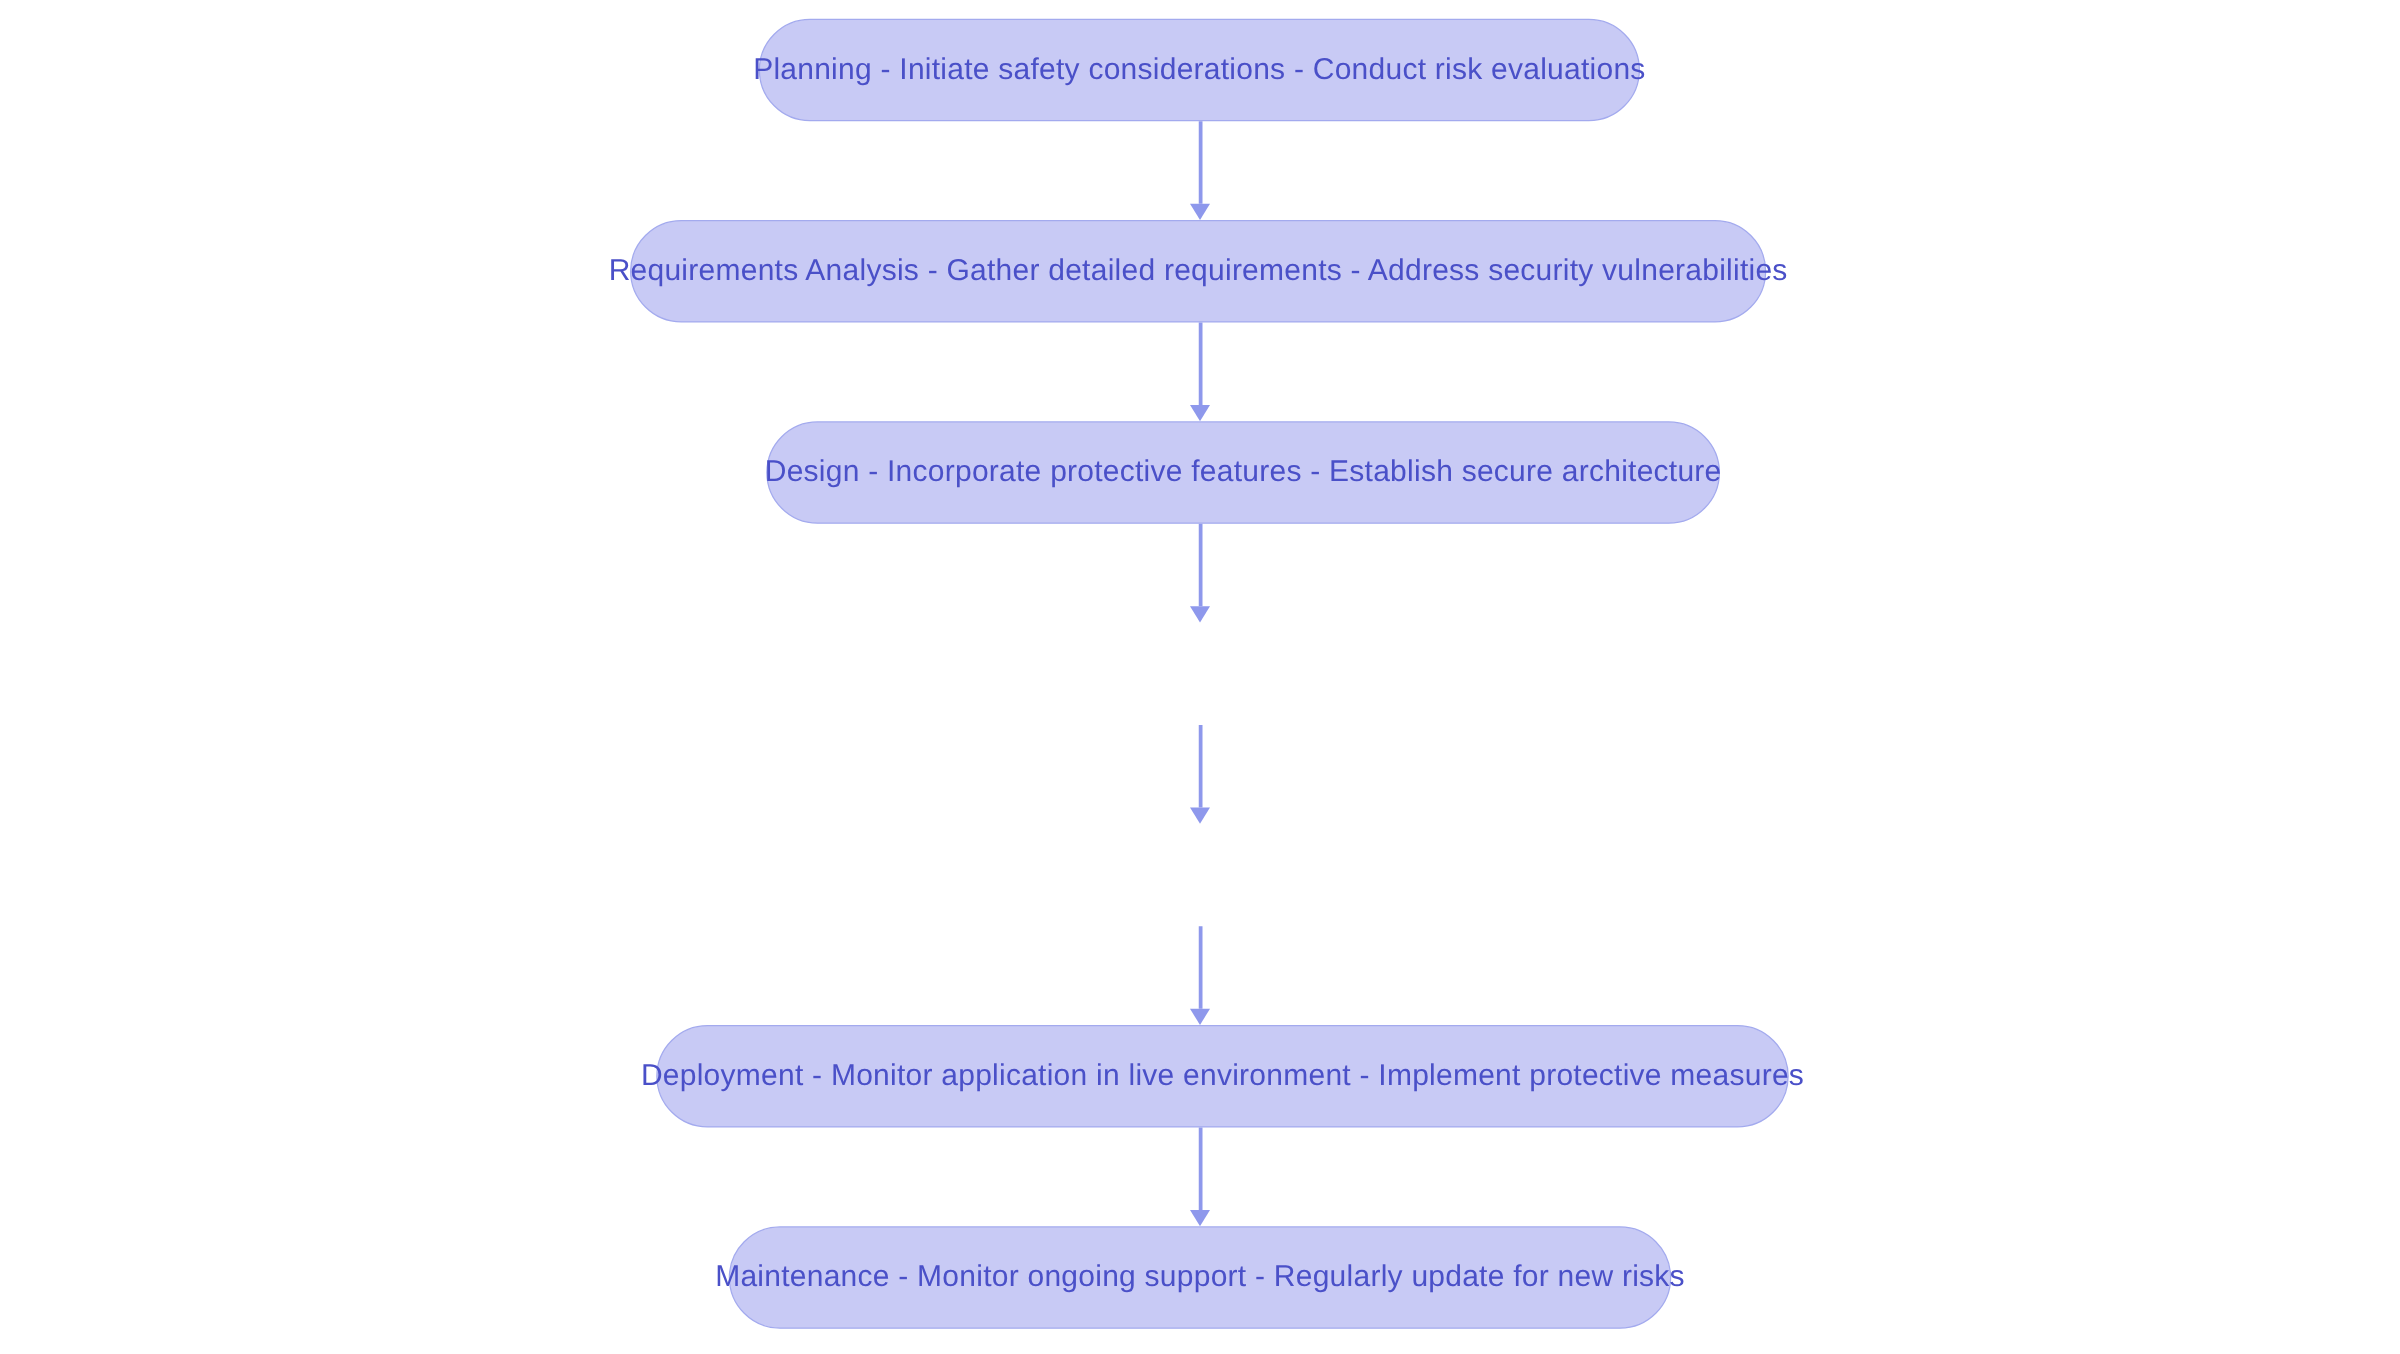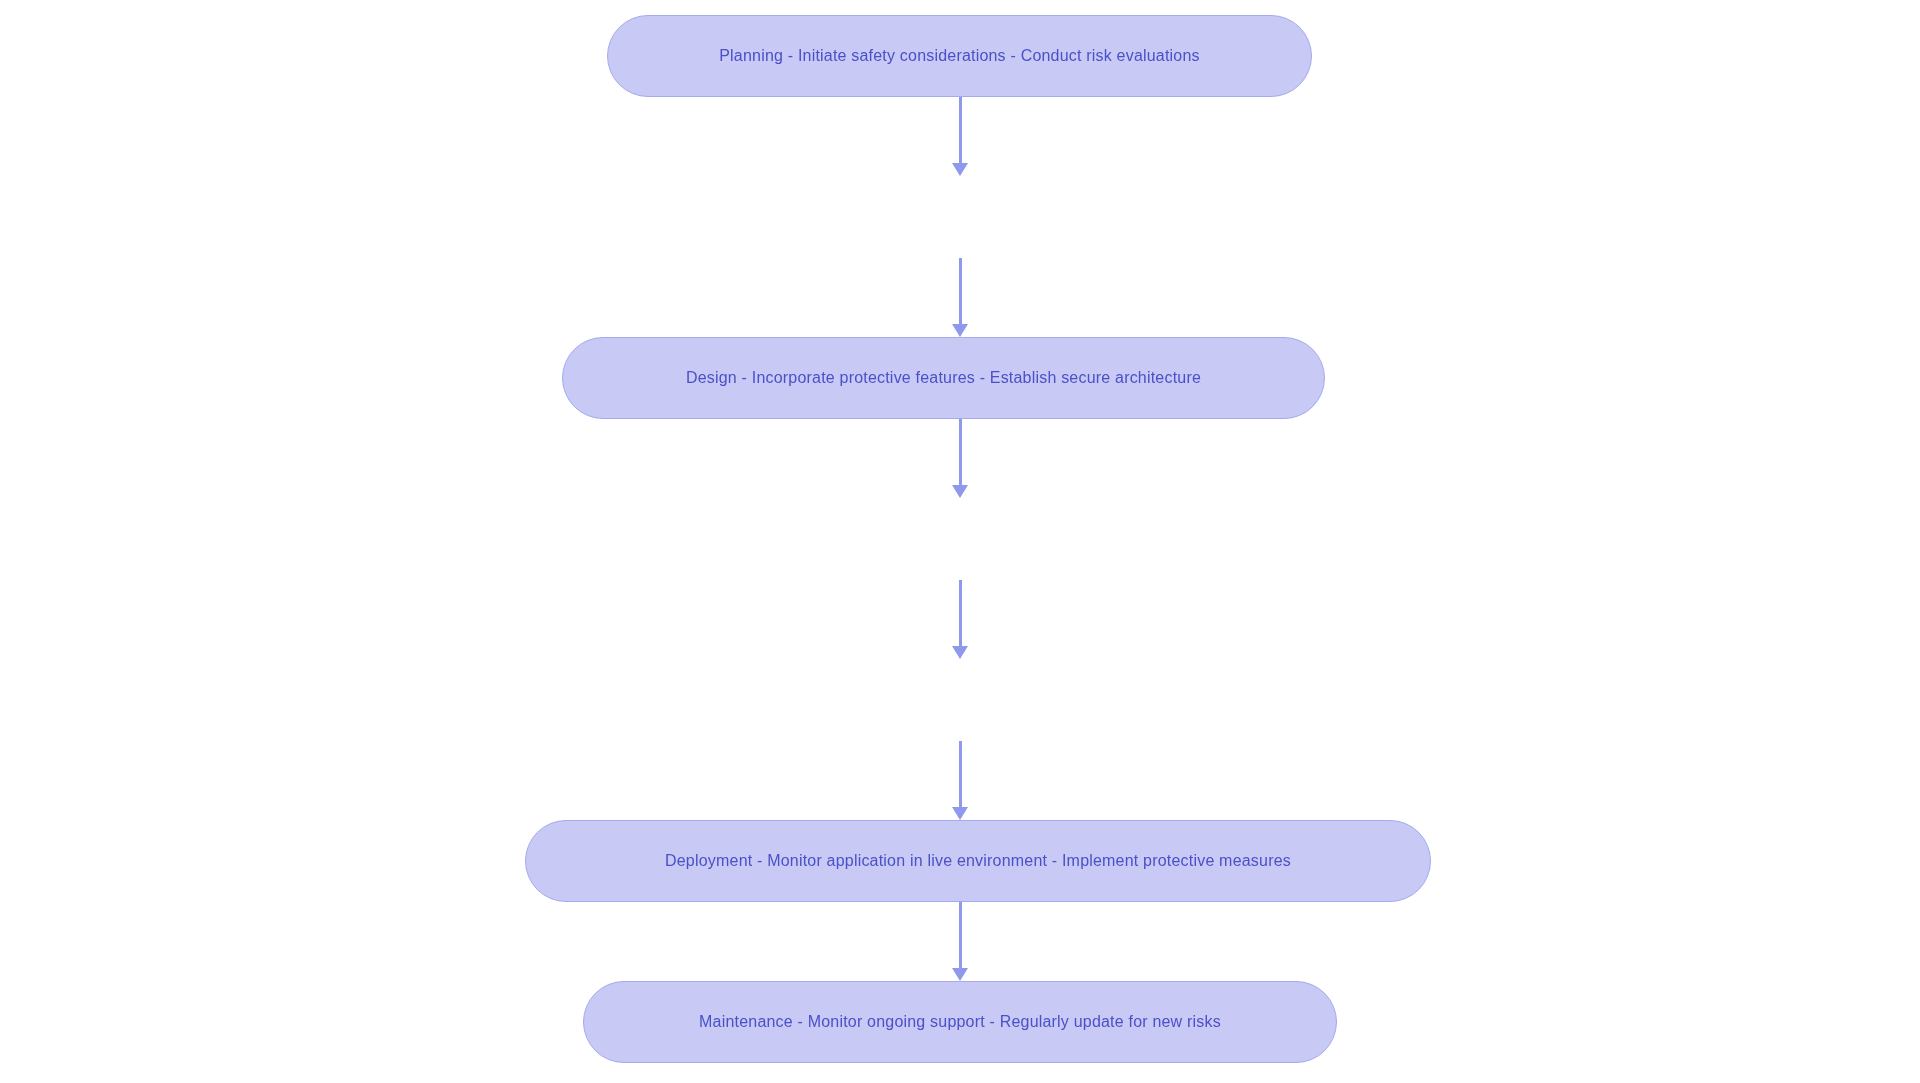--- a/index.html
+++ b/index.html
@@ -15,32 +15,32 @@
     background: var(--bg, #ffffff);
     overflow: hidden;
   }
   .node {
     position: absolute;
     height: 82px;
     background: var(--node-fill, #c8caf5);
     border: 1.5px solid var(--node-border, #a3aaee);
     border-radius: 41px;
     color: var(--node-text, #4a50c8);
-    font-size: 16px;
+    font-size: 24px;
     font-weight: 500;
     letter-spacing: 0.2px;
     display: flex;
     align-items: center;
     justify-content: center;
     text-align: center;
     white-space: nowrap;
   }
   .node-1 { left: 607px; top: 15px;  width: 705px; }
   .node-2 { left: 504px; top: 176px; width: 909px; }
-  .node-3 { left: 562px; top: 337px; width: 763px; text-align: right; }
+  .node-3 { left: 613px; top: 337px; width: 763px; text-align: right; }
   .node-4 { left: 563px; top: 498px; width: 792px; }
   .node-5 { left: 624px; top: 659px; width: 670px; }
   .node-6 { left: 525px; top: 820px; width: 906px; }
   .node-7 { left: 583px; top: 981px; width: 754px; }
 
   .arrow {
     position: absolute;
     left: 951px;          
     width: 18px;
     height: 79px;
@@ -72,20 +72,21 @@
 
 <div id="canvas">
 
   <div class="node node-1">Planning - Initiate safety considerations - Conduct risk evaluations</div>
 
   <div class="arrow arrow-1">
     <div class="arrow-line"></div>
     <div class="arrow-head"></div>
   </div>
 
+  <div class="node node-2">Requirements Analysis - Gather detailed requirements - Address security vulnerabilities</div>
 
   <div class="arrow arrow-2">
     <div class="arrow-line"></div>
     <div class="arrow-head"></div>
   </div>
 
   <div class="node node-3">Design - Incorporate protective features - Establish secure architecture</div>
 
   <div class="arrow arrow-3">
     <div class="arrow-line"></div>

